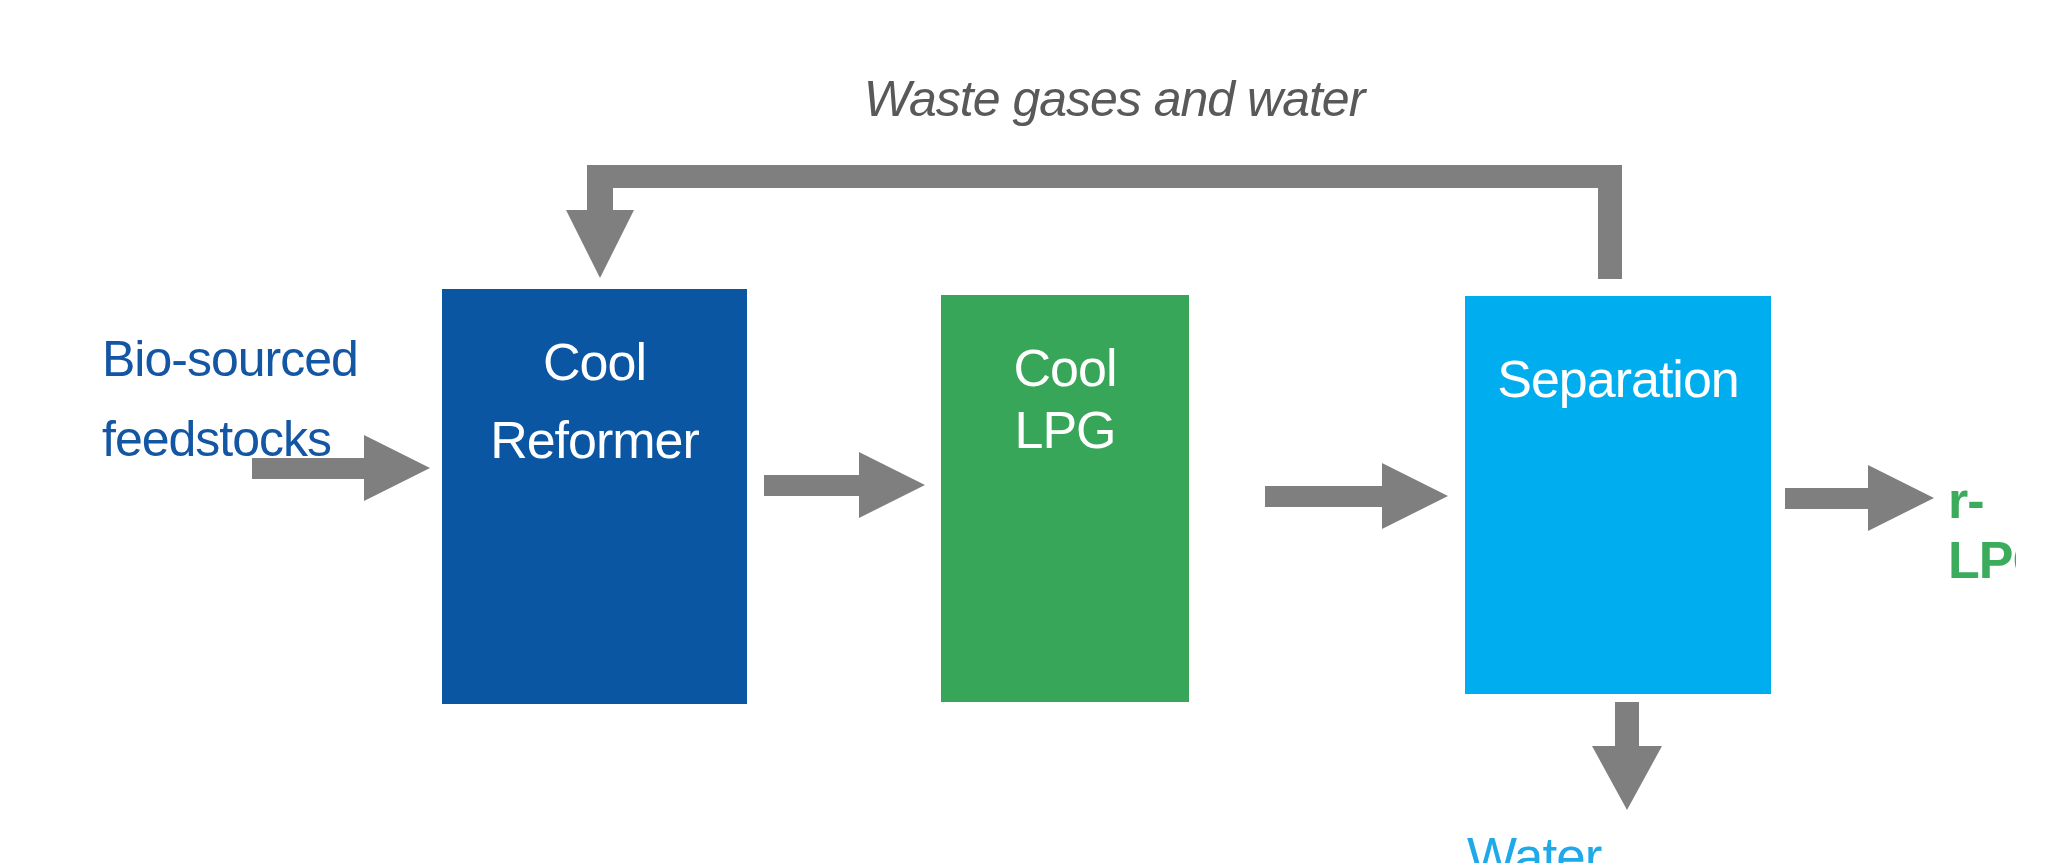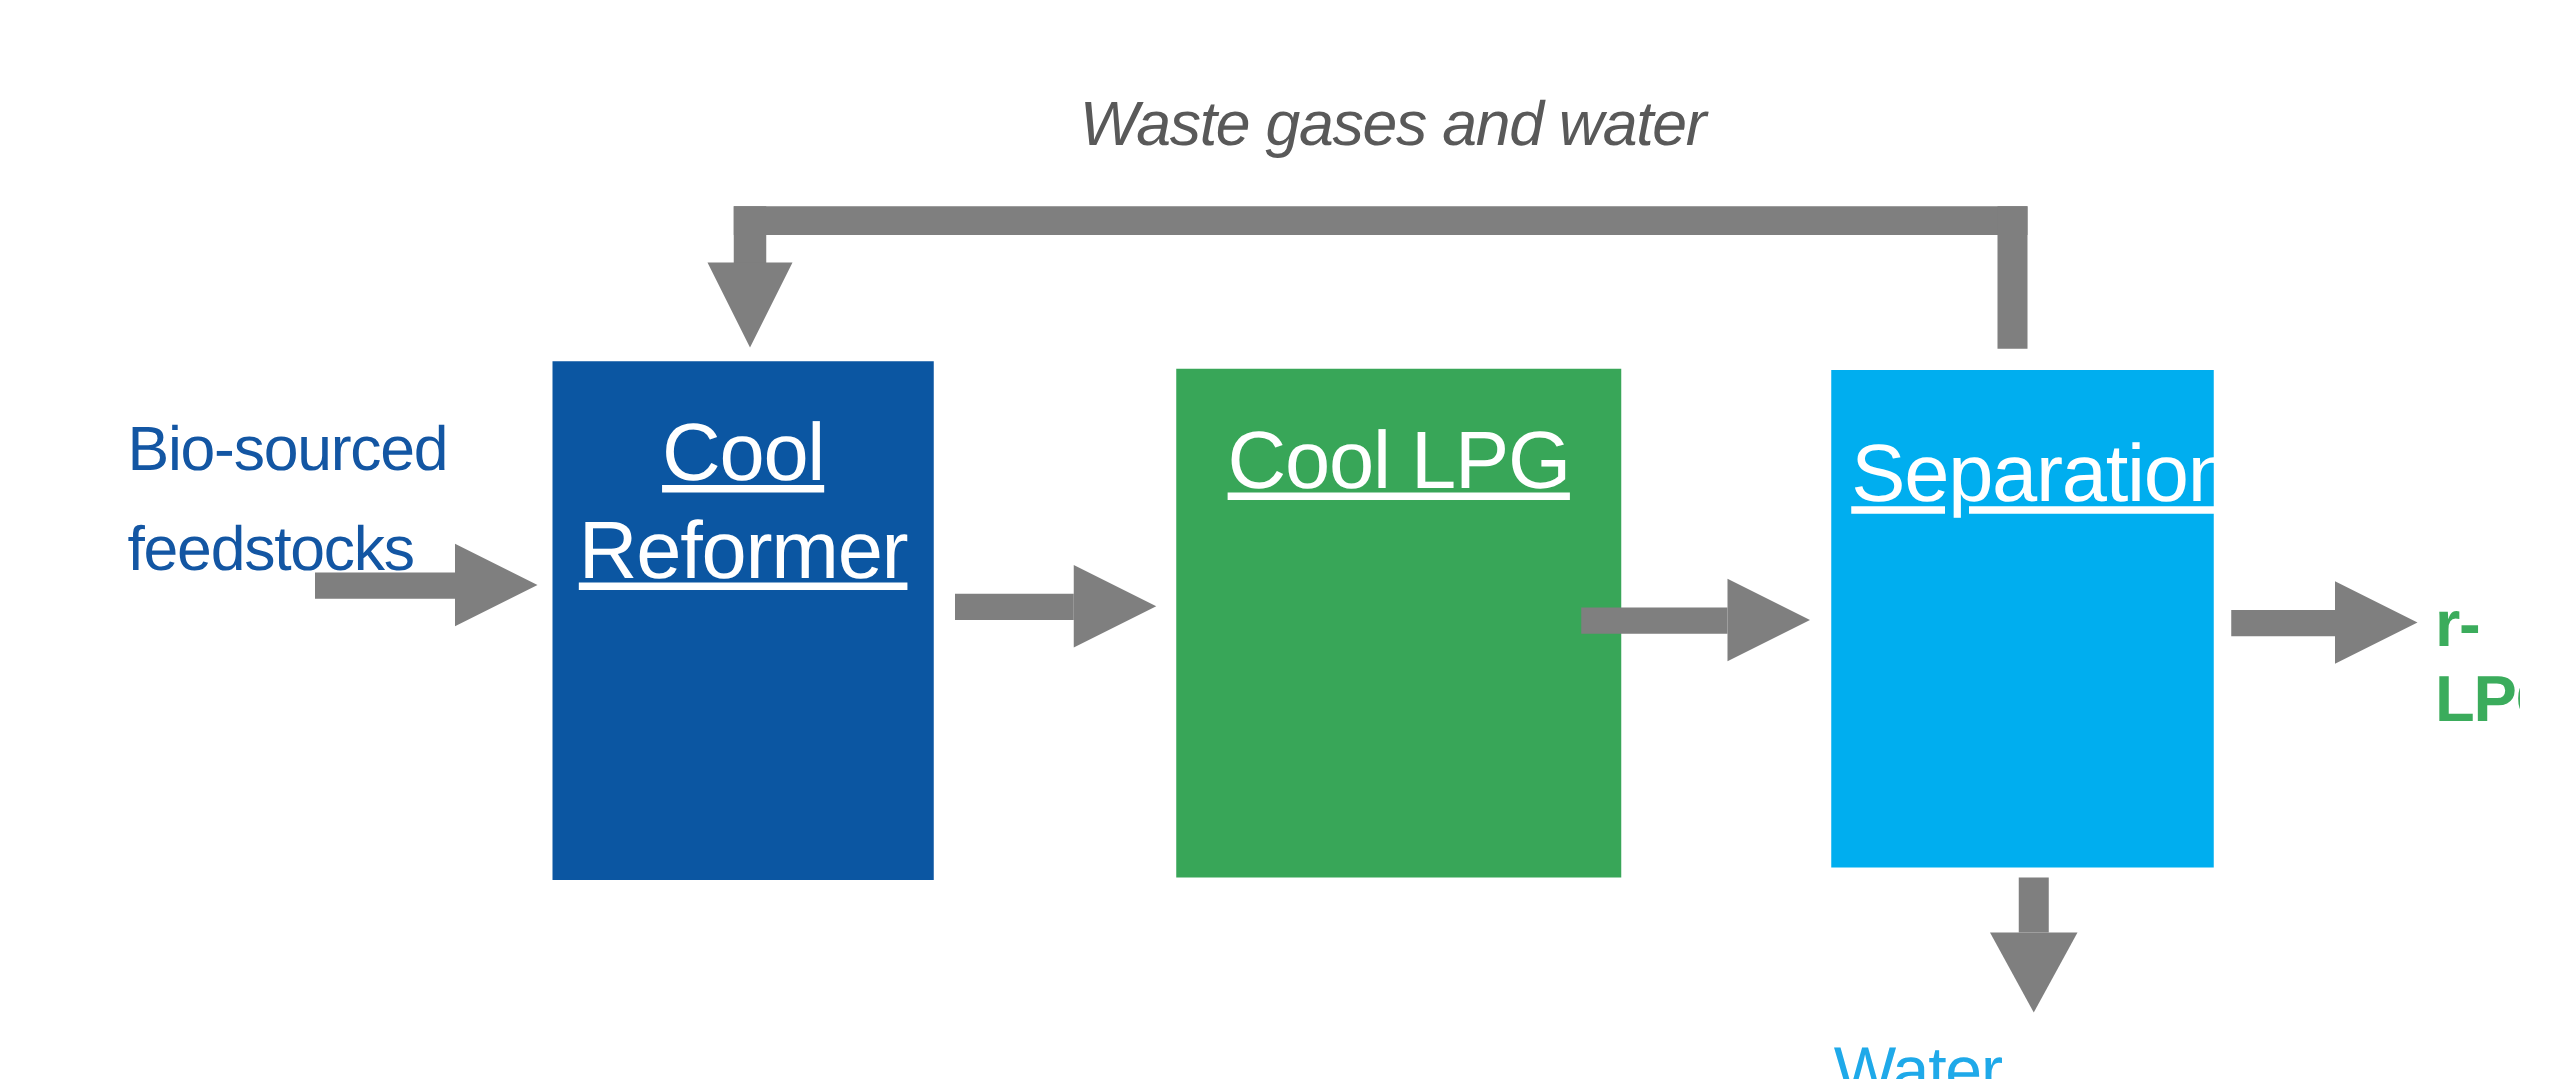--- a/index.html
+++ b/index.html
@@ -8,23 +8,23 @@
     position: relative;
     width: 2048px;
     height: 863px;
     background: #ffffff;
     overflow: hidden;
     font-family: "Liberation Sans", sans-serif;
   }
 
   
   .node { position: absolute; text-align: center; color: var(--box-text-white, #fff); }
-  .node .line { display: block; font-size: 65px; line-height: 62px; letter-spacing: -1px; text-decoration: underline; }
+  .node .line { display: block; font-size: 52px; line-height: 62px; letter-spacing: -1px; }
   #node-reformer   { left: 378px;  top: 225px; width: 305px; height: 415px; background: var(--reformer-blue);   padding-top: 26px; }
-  #node-lpg        { left: 877px;  top: 231px; width: 356px; height: 407px; background: var(--lpg-green);       padding-top: 26px; }
+  #node-lpg        { left: 877px;  top: 231px; width: 248px; height: 407px; background: var(--lpg-green);       padding-top: 26px; }
   #node-separation { left: 1401px; top: 232px; width: 306px; height: 398px; background: var(--separation-cyan); padding-top: 36px; }
 
   
   .pipe { position: absolute; background: var(--arrow-gray); }
   #loop-h       { left: 523px;  top: 101px; width: 1035px; height: 23px; }
   #loop-v-left  { left: 523px;  top: 101px; width: 26px;  height: 47px; }
   #loop-v-right { left: 1534px; top: 101px; width: 24px;  height: 114px; }
   #loop-head {
     position: absolute; left: 502px; top: 146px; width: 0; height: 0;
     border-left: 34px solid transparent; border-right: 34px solid transparent;

